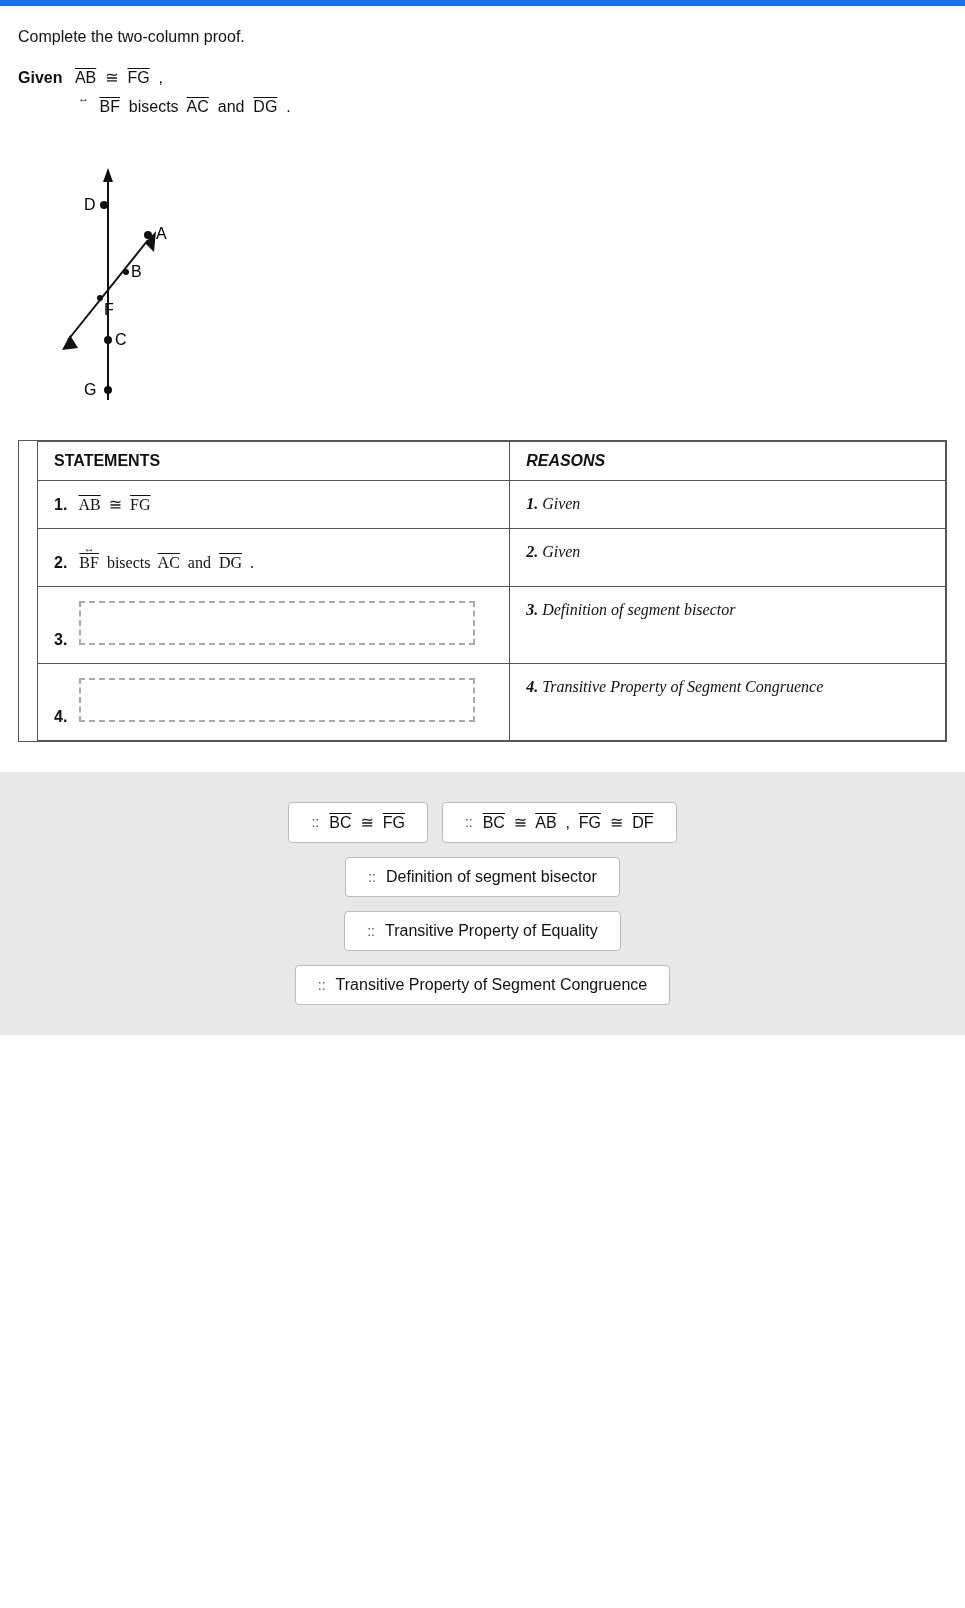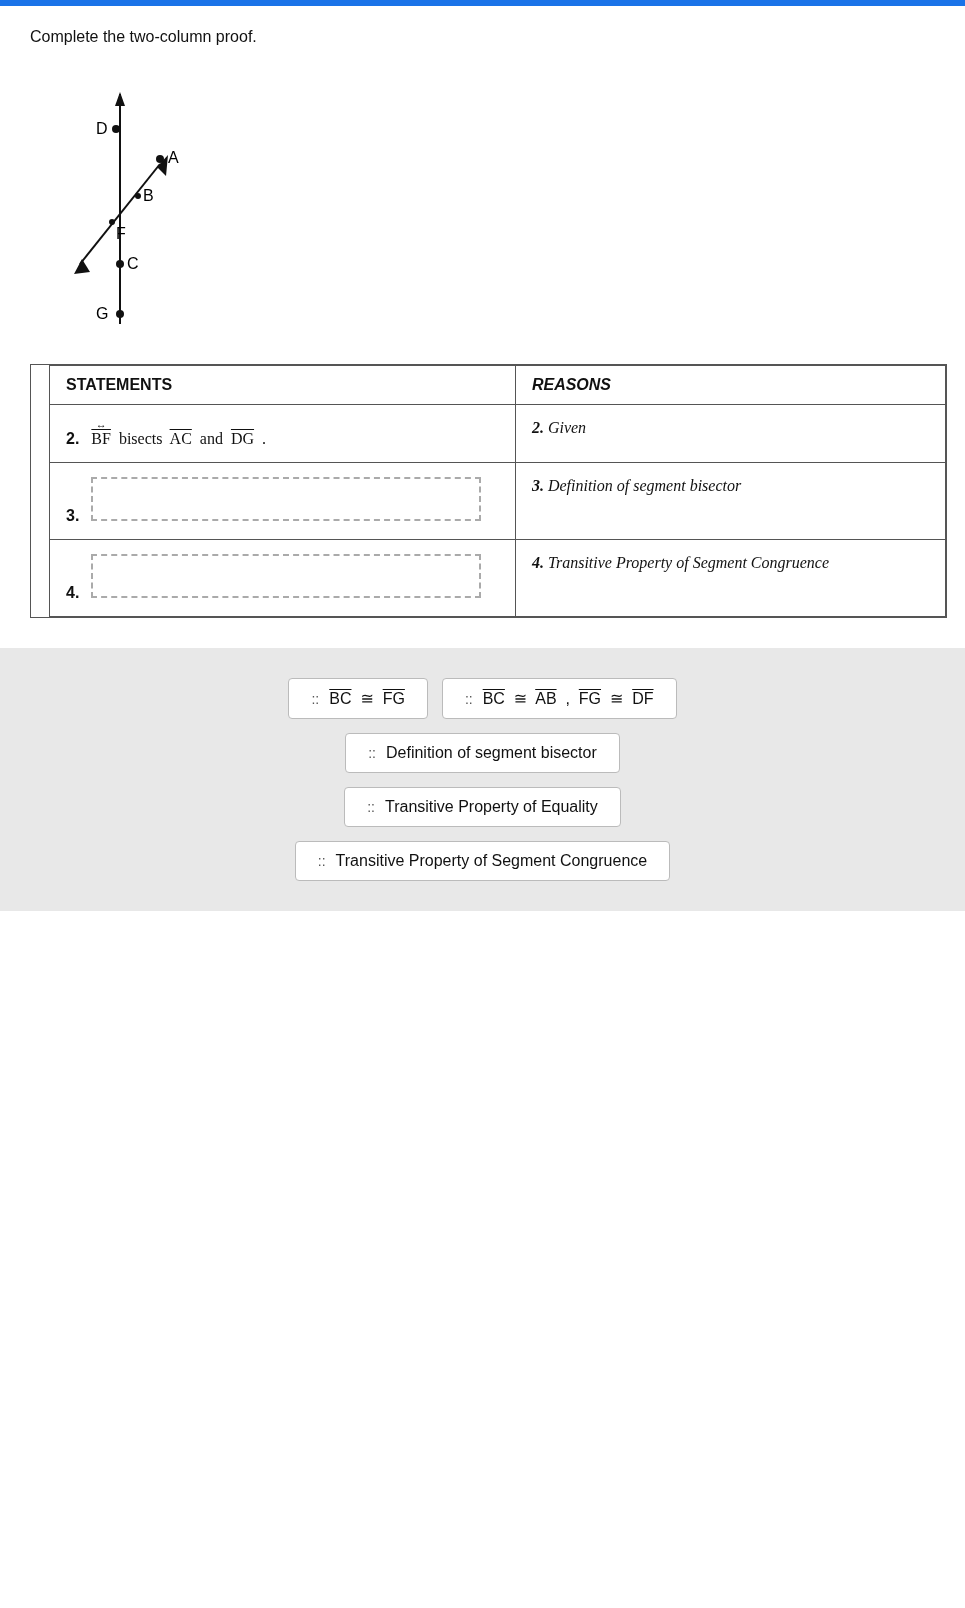--- a/index.html
+++ b/index.html
@@ -13,21 +13,20 @@
     }
 
     .top-bar {
       height: 6px;
       background: #1a73e8;
       width: 100%;
     }
 
     .page-content {
       padding: 22px 18px 0 18px;
-      margin-left: 12px;
     }
 
     .instruction {
       font-size: 16px;
       margin-bottom: 18px;
       font-family: Arial, sans-serif;
     }
 
     .given-prove {
       margin-bottom: 18px;
@@ -147,20 +146,42 @@
   </style>
 </head>
 <body>
 
 <div class="top-bar"></div>
 
 <div class="page-content">
 
   <p class="instruction">Complete the two-column proof.</p>
 
+  <div class="given-prove">
+    <div>
+      <span class="label">Given</span>
+      &nbsp;
+      <span class="overline">AB</span>
+      &nbsp;≅&nbsp;
+      <span class="overline">FG</span>
+      &nbsp;,
+    </div>
+    <div style="margin-left: 60px;">
+      <span style="display:inline-block; position:relative; font-size:15px;">
+        <span style="position:absolute; top:-4px; left:0; font-size:11px;">↔</span>
+        <span style="visibility:hidden;">↔</span>
+      </span>
+      <span style="text-decoration:overline; display:inline-block; margin-left:2px;">BF</span>
+      &nbsp;bisects&nbsp;
+      <span class="overline">AC</span>
+      &nbsp;and&nbsp;
+      <span class="overline">DG</span>
+      &nbsp;.
+    </div>
+  </div>
 
 
   <div class="diagram-container">
     <svg class="diagram-svg" width="180" height="280">
 
       <line x1="60" y1="30" x2="60" y2="260" stroke="#111" stroke-width="2"></line>
 
       <line x1="20" y1="200" x2="100" y2="100" stroke="#111" stroke-width="2"></line>
 
       <polygon points="14,210 22,195 30,208" fill="#111"></polygon>
@@ -193,20 +214,32 @@
   <div class="proof-section">
     <table class="proof-table">
       <thead>
         <tr>
           <th class="stmt-col">STATEMENTS</th>
           <th class="rsn-col">REASONS</th>
         </tr>
       </thead>
       <tbody>
 
+        <tr>
+          <td class="stmt-col">
+            <span class="row-num">1.</span>
+            &nbsp;
+            <span class="overline">AB</span>
+            &nbsp;≅&nbsp;
+            <span class="overline">FG</span>
+          </td>
+          <td class="rsn-col">
+            <span><strong>1.</strong> Given</span>
+          </td>
+        </tr>
 
         <tr>
           <td class="stmt-col">
             <span class="row-num">2.</span>
             &nbsp;
             <span style="display:inline-block; position:relative; top:0;">
               <span style="display:block; font-size:11px; text-align:center; line-height:1;">↔</span>
               <span class="overline" style="display:inline-block;">BF</span>
             </span>
             &nbsp;bisects&nbsp;

